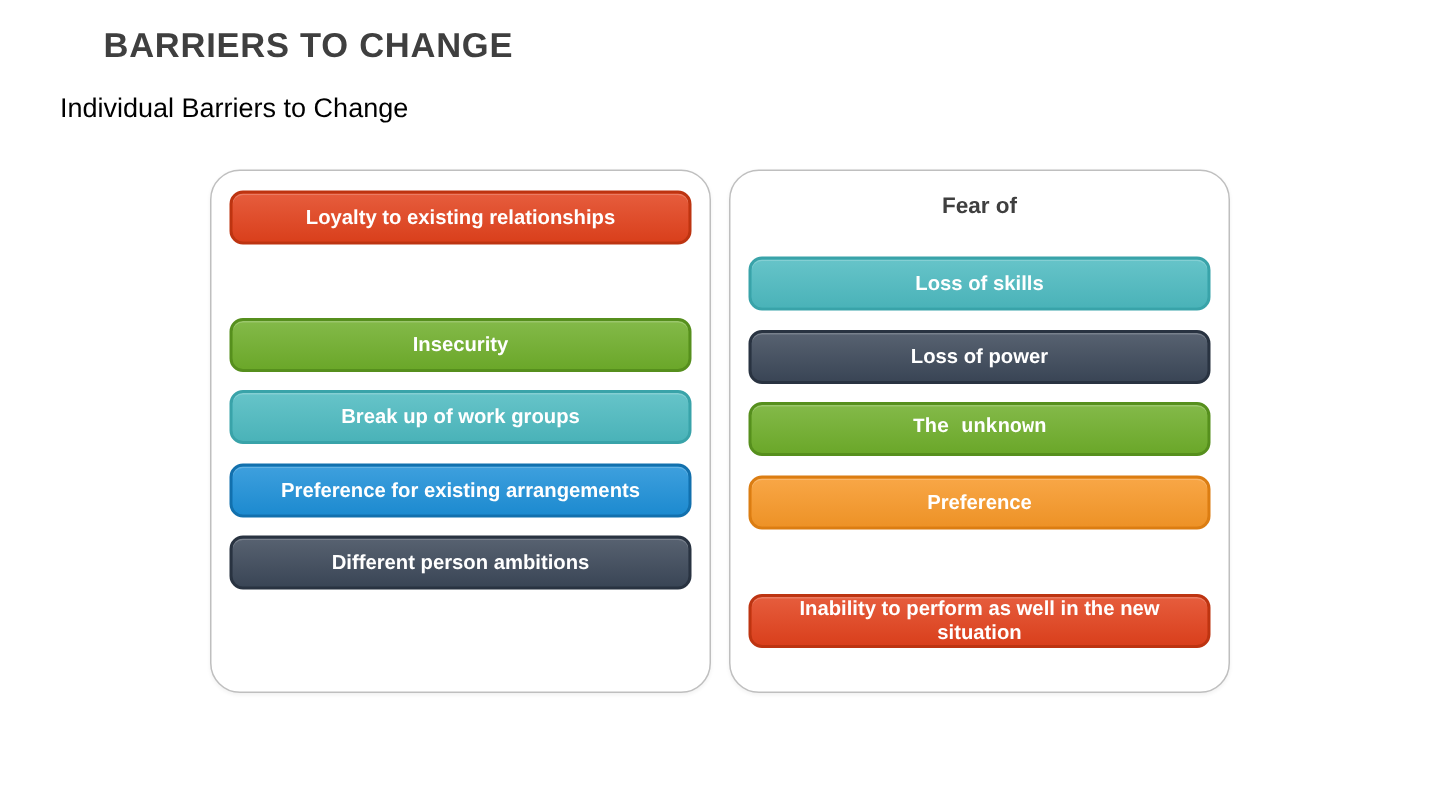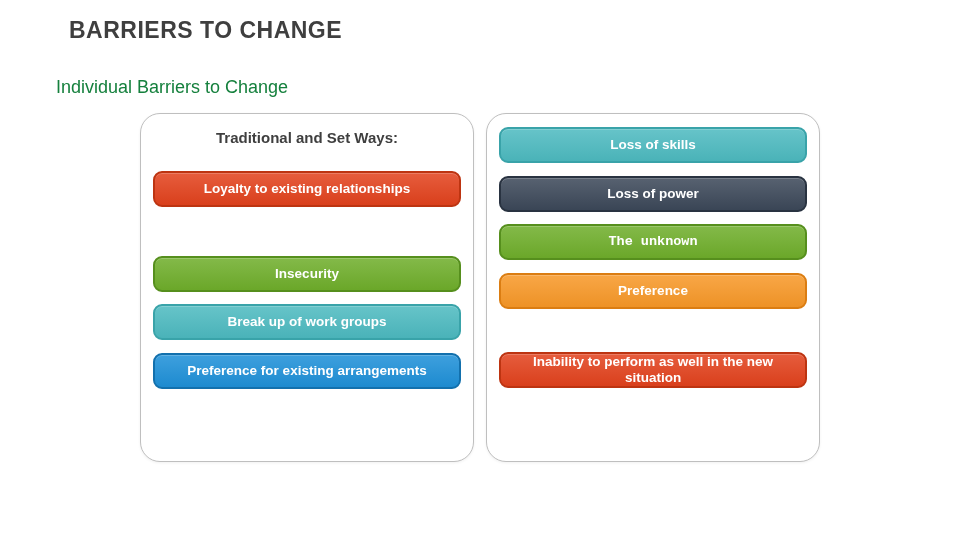--- a/index.html
+++ b/index.html
@@ -15,26 +15,25 @@
     left: 40px;
     top: 17px;
     font-size: 23px;
     font-weight: bold;
     letter-spacing: 0.5px;
     color: #3f3f3f;
     margin-left: 29px;
   }
   .subtitle {
     position: absolute;
-    left: 56px;
+    left: 40px;
     top: 62px;
     font-size: 18px;
     font-weight: normal;
-    color: #15803d;
-    margin-top: 15px;
+    color: #000000;
   }
   .panels {
     position: absolute;
     left: 140px;
     top: 113px;
     display: flex;
     gap: 12px;
   }
   .panel {
     width: 334px;
@@ -77,29 +76,30 @@
   }
 </style>
 </head>
 <body>
 
 <h1 class="title">BARRIERS TO CHANGE</h1>
 <h2 class="subtitle">Individual Barriers to Change</h2>
 
 <div class="panels">
   <section class="panel">
-    <div class="panel-header">Traditional and Set Ways:</div>
     <div class="items">
         <div class="pill" style="background-color: rgb(226, 66, 29); border-color: rgb(189, 52, 17);">Loyalty to existing relationships</div>
         <div class="pill" style="background-color: rgb(111, 174, 43); border-color: rgb(86, 143, 29); margin-top: 36px;">Insecurity</div>
         <div class="pill" style="background-color: rgb(77, 186, 192); border-color: rgb(57, 163, 169);">Break up of work groups</div>
         <div class="pill" style="background-color: rgb(30, 144, 216); border-color: rgb(18, 112, 173);">Preference for existing arrangements</div>
+        <div class="pill" style="background-color: rgb(60, 72, 89); border-color: rgb(41, 51, 65);">Different person ambitions</div>
       </div>
   </section>
   <section class="panel">
+    <div class="panel-header">Fear of</div>
     <div class="items">
         <div class="pill" style="background-color: rgb(77, 186, 192); border-color: rgb(57, 163, 169);">Loss of skills</div>
         <div class="pill" style="background-color: rgb(60, 72, 89); border-color: rgb(41, 51, 65);">Loss of power</div>
         <div class="pill" style="background-color: rgb(111, 174, 43); border-color: rgb(86, 143, 29); font-family: Liberation Mono, monospace;">The unknown</div>
         <div class="pill" style="background-color: rgb(247, 152, 40); border-color: rgb(219, 125, 18);">Preference</div>
         <div class="pill" style="background-color: rgb(226, 66, 29); border-color: rgb(189, 52, 17); margin-top: 31px;">Inability to perform as well in the new situation</div>
       </div>
   </section>
 </div>
 

